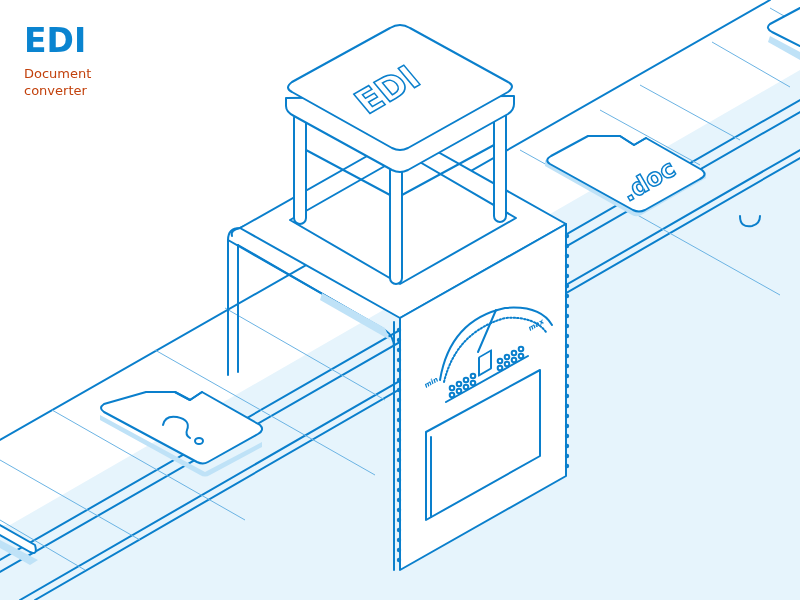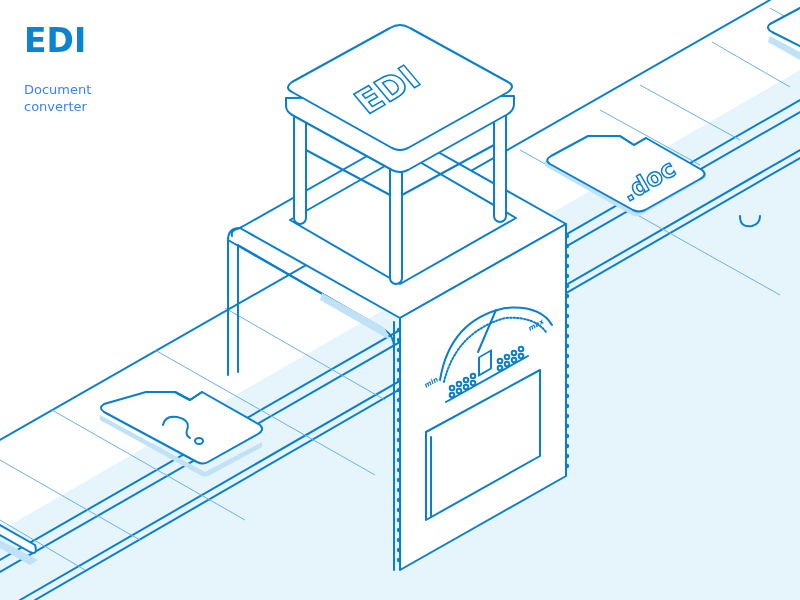--- a/index.html
+++ b/index.html
@@ -1,19 +1,19 @@
 <!DOCTYPE html>
 <html><head>
 <meta charset="utf-8">
 <style>
   html,body{margin:0;padding:0;background:#ffffff;}
   body{width:800px;height:600px;overflow:hidden;position:relative;font-family:"DejaVu Sans","Liberation Sans",sans-serif;}
   .logo{position:absolute;left:24px;top:24px;z-index:2;}
   .logo-title{font-family:"DejaVu Sans",sans-serif;font-weight:bold;font-size:33px;line-height:33px;color:#0a84d0;letter-spacing:0px;}
-  .logo-sub{font-family:"DejaVu Sans",sans-serif;font-size:13px;line-height:17px;color:#3b82f6;margin-top:24px;}
+  .logo-sub{font-family:"DejaVu Sans",sans-serif;font-size:13px;line-height:17px;color:#c2410c;margin-top:8px;}
   svg.scene{position:absolute;left:0;top:0;}
   .s{stroke:#0a7fcc;fill:none;stroke-width:2;stroke-linejoin:round;stroke-linecap:round;}
   .sw{stroke:#0a7fcc;fill:#ffffff;stroke-width:2;stroke-linejoin:round;stroke-linecap:round;}
   .thin{stroke:#6bb3e3;fill:none;stroke-width:1;}
   .shade{fill:#e6f4fc;stroke:none;}
   .shadow{fill:#bfe2f7;stroke:none;}
   .dot{fill:#0a7fcc;}
 </style>
 </head>
 <body>

